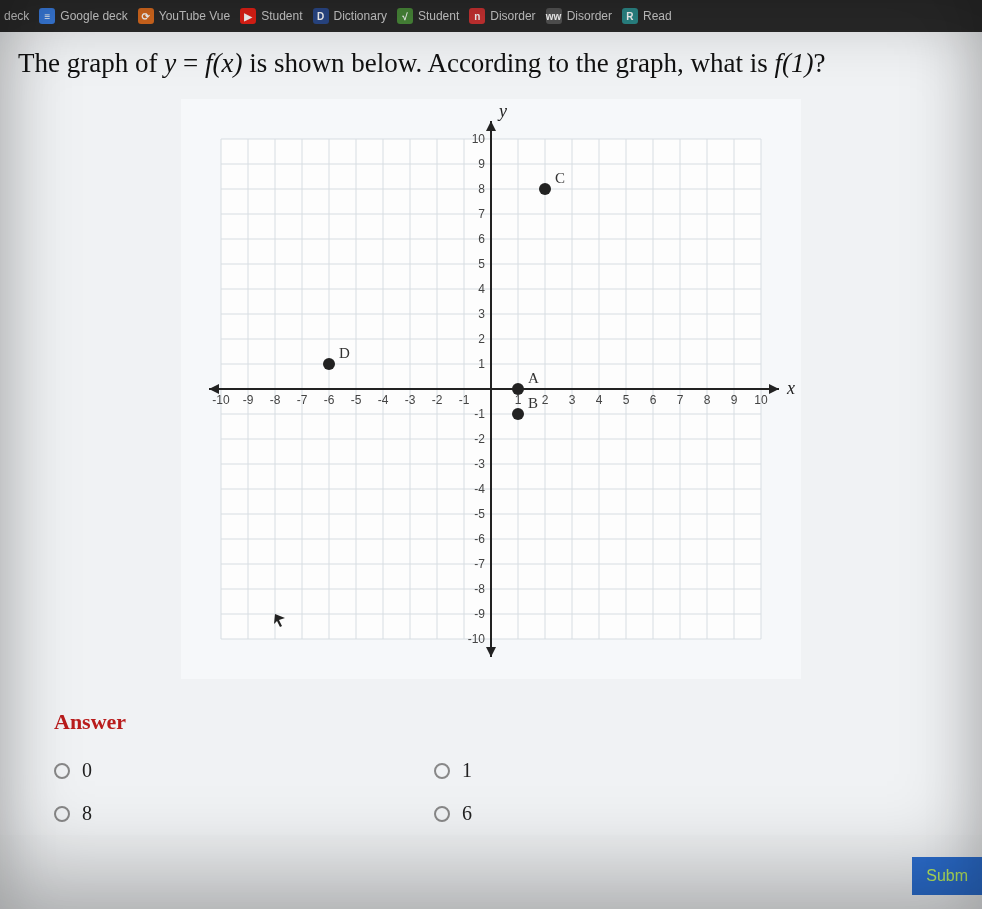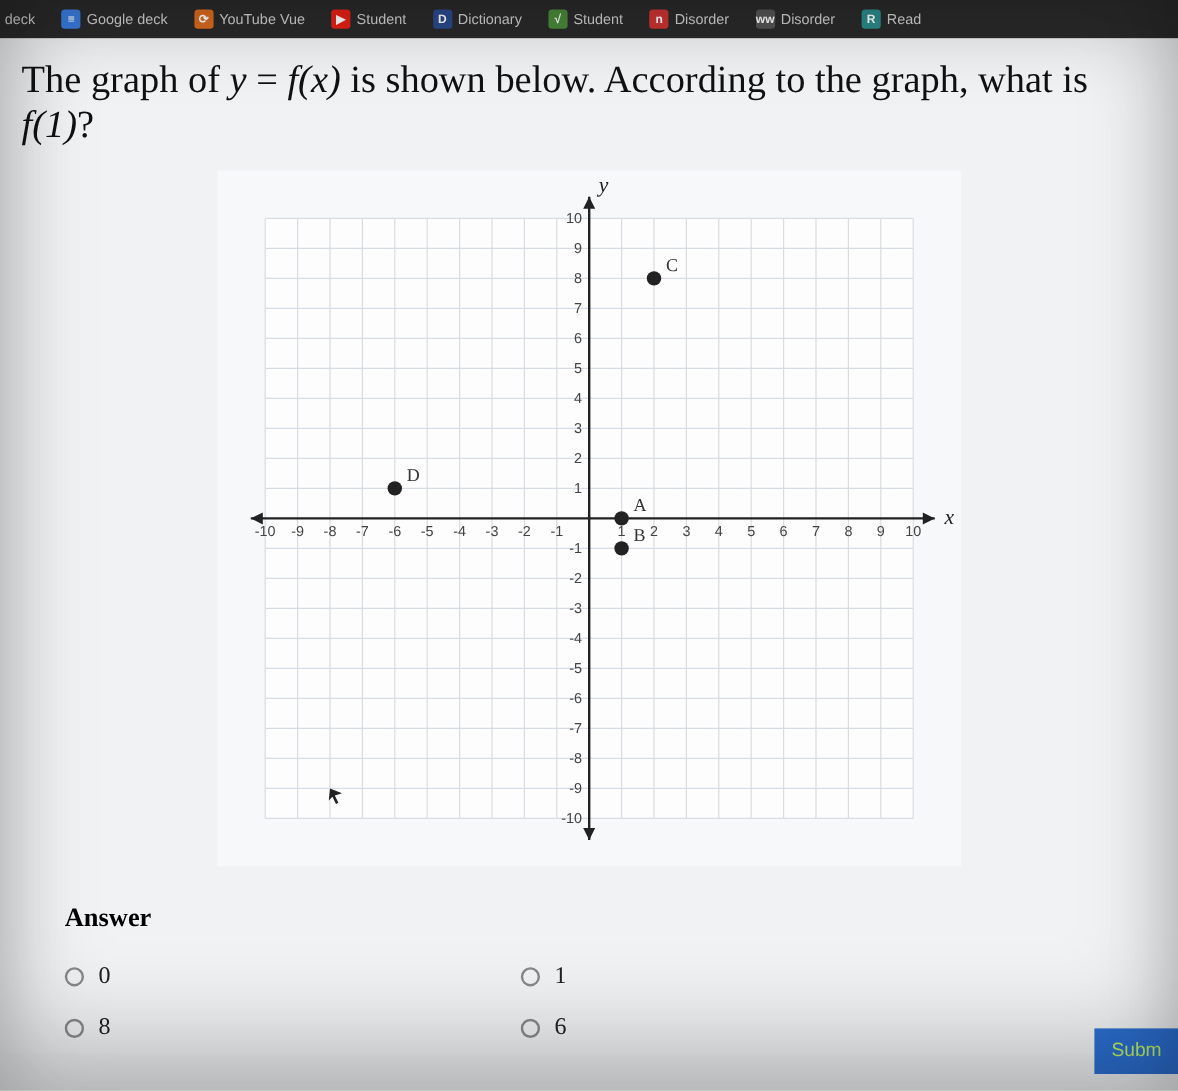--- a/index.html
+++ b/index.html
@@ -10,21 +10,21 @@
       font-family: Georgia, 'Times New Roman', serif;
       overflow: hidden;
       position: relative;
     }
     .bookmark-bar {
       height: 32px;
       background: #2a2a2a;
       display: flex;
       align-items: center;
       padding: 0 4px;
-      gap: 22px;
+      gap: 10px;
       font-family: -apple-system, Arial, sans-serif;
       font-size: 12px;
       color: #ccc;
       overflow: hidden;
       white-space: nowrap;
     }
     .bookmark {
       display: flex;
       align-items: center;
       gap: 5px;
@@ -39,40 +39,40 @@
       font-size: 10px;
       font-weight: bold;
       color: white;
       font-family: Arial, sans-serif;
     }
     .content {
       padding: 10px 14px;
       background: #f0f2f4;
     }
     .question {
-      font-size: 32px;
+      font-size: 27px;
       color: #111;
       margin: 6px 0 18px 4px;
       font-family: Georgia, serif;
     }
     .question .math { font-style: italic; }
     .graph-wrap {
       display: flex;
       justify-content: center;
       margin: 20px 0 30px 0;
     }
     svg.graph { background: #f6f8fa; }
     .answer-section {
       margin: 30px 0 0 40px;
       font-family: Georgia, serif;
     }
     .answer-heading {
       font-size: 22px;
       font-weight: bold;
-      color: #000000;
+      color: #b91c1c;
       margin-bottom: 24px;
     }
     .options {
       display: grid;
       grid-template-columns: 1fr 1fr;
       gap: 20px 60px;
       max-width: 700px;
     }
     .opt {
       display: flex;

